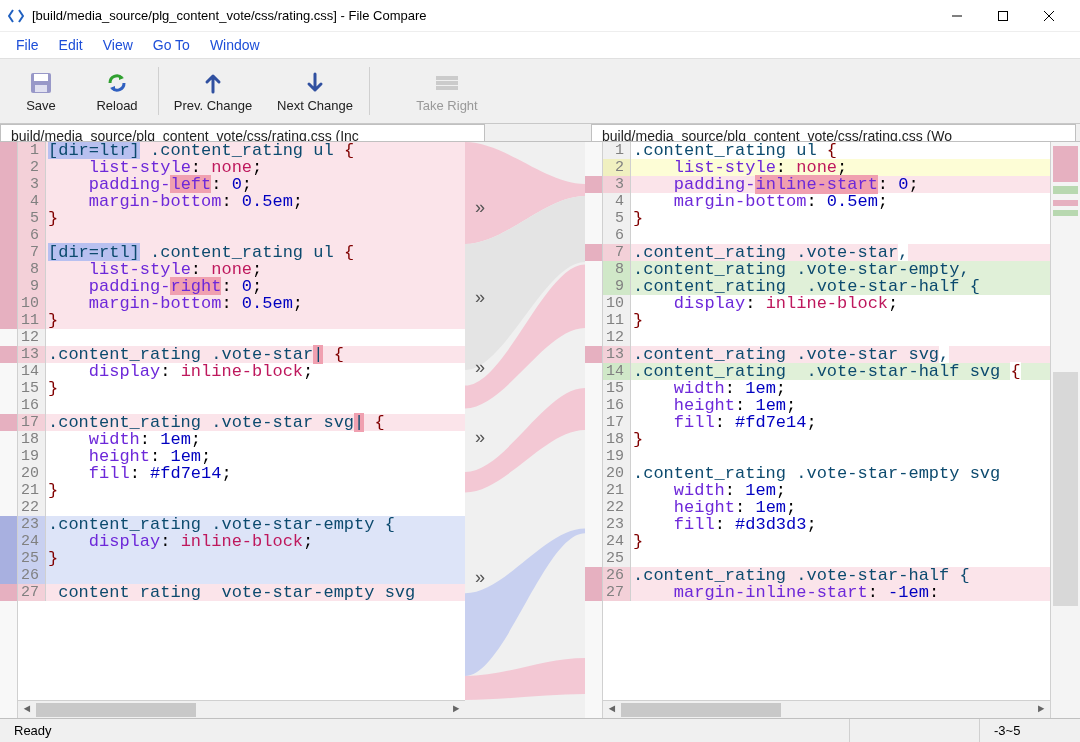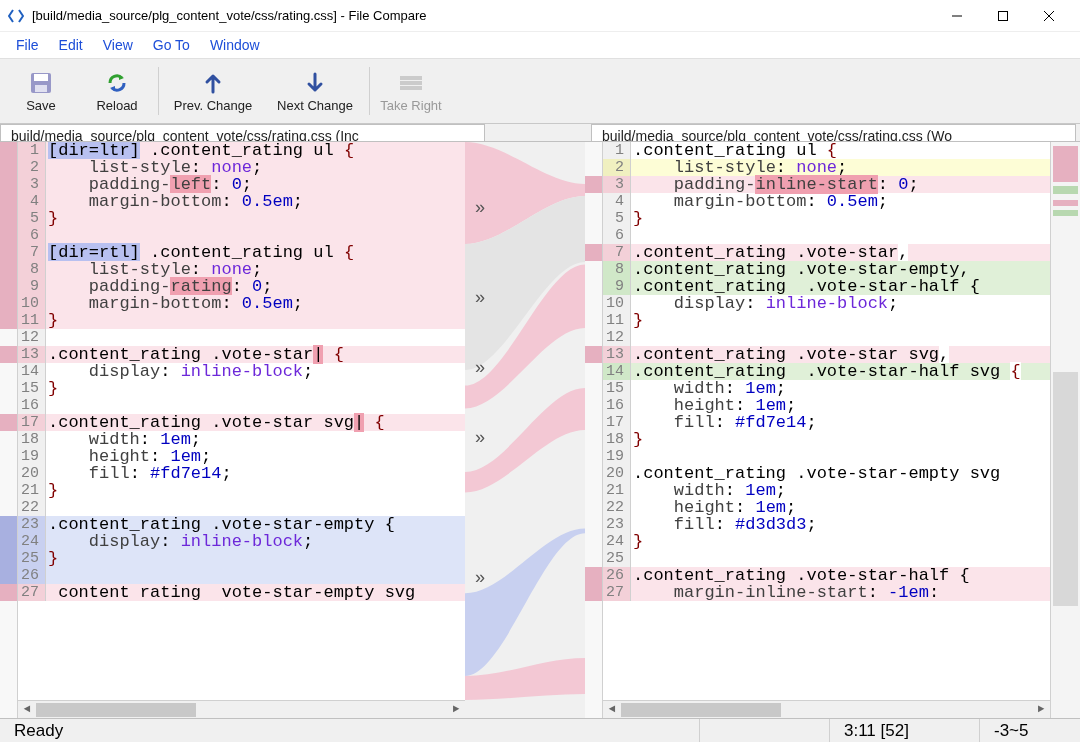--- a/index.html
+++ b/index.html
@@ -6,21 +6,21 @@
 body { font-family: "Segoe UI", Tahoma, sans-serif; font-size: 13px; background: #fff; color: #000; overflow: hidden; width: 1080px; height: 742px; display: flex; flex-direction: column; }
 .titlebar { height: 32px; display: flex; align-items: center; padding: 0 8px; background: #fff; border-bottom: 1px solid #eee; }
 .titlebar .app-icon { width: 16px; height: 16px; margin-right: 8px; }
 .titlebar .title { flex: 1; font-size: 13px; color: #000000; }
 .titlebar .win-controls { display: flex; }
 .titlebar .win-btn { width: 46px; height: 32px; display: flex; align-items: center; justify-content: center; }
 .menubar { height: 26px; display: flex; align-items: center; padding: 0 6px; background: #fff; }
 .menubar .menu-item { padding: 3px 10px; font-size: 14px; color: #1d4ed8; }
 .toolbar { height: 66px; display: flex; align-items: center; background: #f0f0f0; border-top: 1px solid #e0e0e0; border-bottom: 1px solid #c8c8c8; padding: 4px 6px; gap: 6px; }
 .tool-btn { display: flex; flex-direction: column; align-items: center; justify-content: center; width: 70px; height: 56px; font-size: 13px; color: #222; }
-.tool-btn.disabled { color: #999; }
+.tool-btn.disabled { color: #999; margin-left: 36px; }
 .tool-btn .tool-icon { width: 26px; height: 26px; margin-bottom: 2px; display: flex; align-items: center; justify-content: center; }
 .tool-btn.wide { width: 96px; }
 .tool-sep { width: 1px; height: 48px; background: #d0d0d0; }
 .tabbar { height: 18px; display: flex; background: #f0f0f0; border-bottom: 1px solid #c0c0c0; }
 .tab { flex: 1; padding: 3px 10px; background: #fff; border: 1px solid #c0c0c0; border-bottom: none; font-size: 14px; color: #222; white-space: nowrap; overflow: hidden; text-overflow: ellipsis; margin-right: 4px; }
 .tab + .tab { margin-left: 102px; }
 .compare-area { flex: 1; display: flex; background: #fff; overflow: hidden; position: relative; }
 .gutter-outer { width: 18px; background: #f8f8f8; border-right: 1px solid #d0d0d0; display: flex; flex-direction: column; }
 .gutter-outer .g-mark { height: 17px; }
 .g-mark.pink { background: #e6b0c0; }
@@ -31,38 +31,38 @@
 .ln { width: 28px; text-align: right; padding-right: 6px; color: #808080; background: #f0f0f0; border-right: 1px solid #d0d0d0; font-size: 15px; }
 .ln.hl-pink { background: #f3d0d8; }
 .ln.hl-green { background: #d0e8c8; }
 .ln.hl-blue { background: #c8d0f0; }
 .ln.hl-yellow { background: #f0f0c0; }
 .txt { flex: 1; padding-left: 2px; }
 .txt.bg-pink { background: #fbe4ea; }
 .txt.bg-green { background: #e0f0d8; }
 .txt.bg-blue { background: #dde4f8; }
 .txt.bg-yellow { background: #fdfdd6; }
-.t-sel { color: #000000; }
+.t-sel { color: #0c4a6e; }
 .t-brace { color: #800000; }
-.t-prop { color: #404040; }
-.t-val { color: #6d28d9; }
+.t-prop { color: #6d28d9; }
+.t-val { color: #be185d; }
 .t-num { color: #0000c0; }
 .t-punct { color: #000; }
 .hl-span-pink { background: #f0a0b0; }
 .hl-span-blue { background: #b8c0f0; }
 .hl-span-white { background: #fff; }
 .connector { width: 120px; background: #f0f0f0; position: relative; }
 .conn-arrow { position: absolute; left: 10px; color: #555; font-size: 18px; }
 .hscroll { height: 18px; background: #f0f0f0; border-top: 1px solid #d0d0d0; display: flex; align-items: center; }
 .hscroll .sb-btn { width: 18px; height: 18px; display: flex; align-items: center; justify-content: center; color: #666; font-size: 11px; }
 .hscroll .sb-track { flex: 1; height: 18px; background: #f0f0f0; position: relative; }
 .hscroll .sb-thumb { position: absolute; left: 0; top: 2px; height: 14px; width: 160px; background: #c8c8c8; }
 .minimap { width: 30px; background: #f4f4f4; border-left: 1px solid #d0d0d0; position: relative; }
 .mini-block { position: absolute; left: 2px; right: 2px; }
-.statusbar { height: 24px; display: flex; align-items: center; background: #f0f0f0; border-top: 1px solid #c0c0c0; font-size: 17px; }
+.statusbar { height: 24px; display: flex; align-items: center; background: #f0f0f0; border-top: 1px solid #c0c0c0; font-size: 13px; }
 .sb-cell { padding: 0 14px; border-right: 1px solid #d0d0d0; height: 100%; display: flex; align-items: center; }
 .sb-cell:first-child { border-left: none; flex: 1; }
 .conn-svg { position: absolute; left: 0; top: 0; width: 100%; height: 100%; }
 </style>
 </head>
 <body>
 
 <div class="titlebar">
   <span class="app-icon">
     <svg viewBox="0 0 16 16">
@@ -189,21 +189,21 @@
   <div class="code-pane">
     <div class="code-body" id="left-code">
         <div class="code-row"><div class="ln hl-pink">1</div><div class="txt bg-pink"><span class="t-sel hl-span-blue">[dir=ltr]</span><span> </span><span class="t-sel">.content_rating ul </span><span class="t-brace">{</span></div></div>
         <div class="code-row"><div class="ln hl-pink">2</div><div class="txt bg-pink"><span>    </span><span class="t-prop">list-style</span><span class="t-punct">: </span><span class="t-val">none</span><span class="t-punct">;</span></div></div>
         <div class="code-row"><div class="ln hl-pink">3</div><div class="txt bg-pink"><span>    </span><span class="t-prop">padding-</span><span class="t-prop hl-span-pink">left</span><span class="t-punct">: </span><span class="t-num">0</span><span class="t-punct">;</span></div></div>
         <div class="code-row"><div class="ln hl-pink">4</div><div class="txt bg-pink"><span>    </span><span class="t-prop">margin-bottom</span><span class="t-punct">: </span><span class="t-num">0.5em</span><span class="t-punct">;</span></div></div>
         <div class="code-row"><div class="ln hl-pink">5</div><div class="txt bg-pink"><span class="t-brace">}</span></div></div>
         <div class="code-row"><div class="ln hl-pink">6</div><div class="txt bg-pink"><span></span></div></div>
         <div class="code-row"><div class="ln hl-pink">7</div><div class="txt bg-pink"><span class="t-sel hl-span-blue">[dir=rtl]</span><span> </span><span class="t-sel">.content_rating ul </span><span class="t-brace">{</span></div></div>
         <div class="code-row"><div class="ln hl-pink">8</div><div class="txt bg-pink"><span>    </span><span class="t-prop">list-style</span><span class="t-punct">: </span><span class="t-val">none</span><span class="t-punct">;</span></div></div>
-        <div class="code-row"><div class="ln hl-pink">9</div><div class="txt bg-pink"><span>    </span><span class="t-prop">padding-</span><span class="t-prop hl-span-pink">rating</span><span class="t-punct">: </span><span class="t-num">0</span><span class="t-punct">;</span></div></div>
+        <div class="code-row"><div class="ln hl-pink">9</div><div class="txt bg-pink"><span>    </span><span class="t-prop">padding-</span><span class="t-prop hl-span-pink">right</span><span class="t-punct">: </span><span class="t-num">0</span><span class="t-punct">;</span></div></div>
         <div class="code-row"><div class="ln hl-pink">10</div><div class="txt bg-pink"><span>    </span><span class="t-prop">margin-bottom</span><span class="t-punct">: </span><span class="t-num">0.5em</span><span class="t-punct">;</span></div></div>
         <div class="code-row"><div class="ln hl-pink">11</div><div class="txt bg-pink"><span class="t-brace">}</span></div></div>
         <div class="code-row"><div class="ln">12</div><div class="txt"><span></span></div></div>
         <div class="code-row"><div class="ln hl-pink">13</div><div class="txt bg-pink"><span class="t-sel">.content_rating .vote-star</span><span class="t-sel hl-span-pink">|</span><span class="t-brace"> {</span></div></div>
         <div class="code-row"><div class="ln">14</div><div class="txt"><span>    </span><span class="t-prop">display</span><span class="t-punct">: </span><span class="t-val">inline-block</span><span class="t-punct">;</span></div></div>
         <div class="code-row"><div class="ln">15</div><div class="txt"><span class="t-brace">}</span></div></div>
         <div class="code-row"><div class="ln">16</div><div class="txt"><span></span></div></div>
         <div class="code-row"><div class="ln hl-pink">17</div><div class="txt bg-pink"><span class="t-sel">.content_rating .vote-star svg</span><span class="t-sel hl-span-pink">|</span><span class="t-brace"> {</span></div></div>
         <div class="code-row"><div class="ln">18</div><div class="txt"><span>    </span><span class="t-prop">width</span><span class="t-punct">: </span><span class="t-num">1em</span><span class="t-punct">;</span></div></div>
         <div class="code-row"><div class="ln">19</div><div class="txt"><span>    </span><span class="t-prop">height</span><span class="t-punct">: </span><span class="t-num">1em</span><span class="t-punct">;</span></div></div>
@@ -311,15 +311,14 @@
     <div class="mini-block" style="top:44px;height:8px;background:#b8d8b0"></div>
     <div class="mini-block" style="top:58px;height:6px;background:#e6b0c0"></div>
     <div class="mini-block" style="top:68px;height:6px;background:#b8d8b0"></div>
     <div class="mini-block" style="top:230px;height:234px;background:#d8d8d8"></div>
   </div>
 </div>
 
 <div class="statusbar">
   <div class="sb-cell">Ready</div>
   <div class="sb-cell" style="width:130px"></div>
-  <div class="sb-cell" style="width:150px">3:11 [52]</div>
   <div class="sb-cell" style="width:100px;border-right:none">-3~5</div>
 </div>
 
 </body></html>

